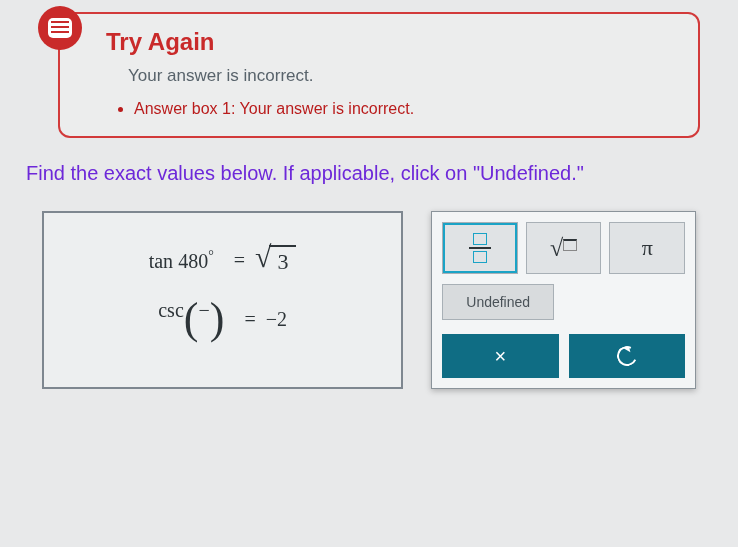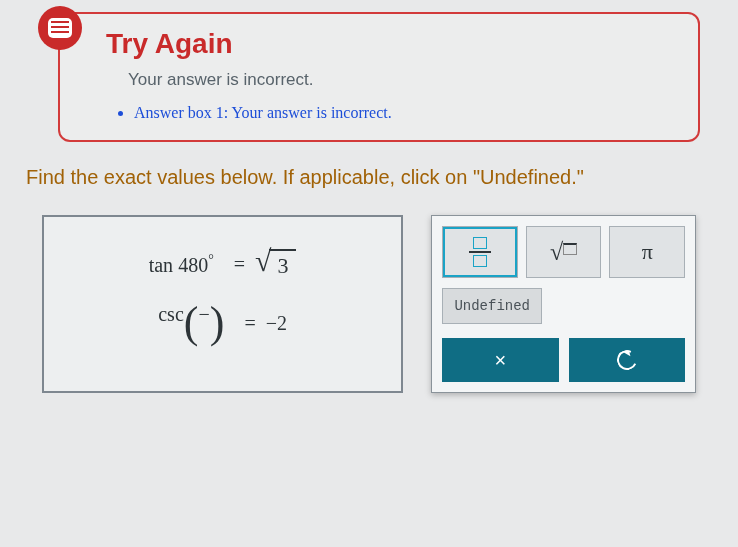--- a/index.html
+++ b/index.html
@@ -43,40 +43,39 @@
     content: "";
     position: absolute;
     bottom: -5px;
     left: 5px;
     border: 5px solid transparent;
     border-top-color: #fff;
   }
   .bubble .line { height:2px; background:#c92a2a; margin:3px 3px 0; }
   .try-again {
     color: #c92a2a;
-    font-size: 28px;
+    font-size: 24px;
     font-weight: 600;
     margin-bottom: 10px;
   }
   .fb-sub {
     color: #58636b;
     font-size: 17px;
     margin-bottom: 14px;
     margin-left: 22px;
   }
   .fb-bullet {
     margin-left: 28px;
-    color: #1d4ed8;
+    color: #b91c1c;
     font-size: 16px;
     list-style: disc;
-    font-family: Liberation Serif, serif;
   }
   .instruction {
     font-size: 20px;
-    color: #a16207;
+    color: #6d28d9;
     margin: 0 8px 26px;
   }
   .work-area {
     display: flex;
     gap: 28px;
     padding: 0 24px;
   }
   .math-box {
     border: 2px solid #7e8790;
     background: #edeff0;
@@ -119,29 +118,29 @@
     cursor: pointer;
   }
   .tool-btn.highlight { box-shadow: 0 0 0 2px #1aa3c6 inset; }
   .tool-frac { display:flex; flex-direction:column; align-items:center; }
   .tool-frac .box { width:14px; height:12px; border:1.5px solid #1aa3c6; }
   .tool-frac .bar { width:22px; height:2px; background:#2d3438; margin:2px 0; }
   .tool-sqrt { display:inline-flex; align-items:flex-start; }
   .tool-sqrt .rad { font-size:24px; }
   .tool-sqrt .box2 { width:14px; height:12px; border:1.5px solid #888; border-top:2px solid #2d3438; margin-top:4px; }
   .undef-btn {
-    width: 100px;
+    width: 112px;
     height: 36px;
     background: #d8dbdd;
     border: 1px solid #a8b0b6;
     font-size: 14px;
     color: #4a5258;
     margin-bottom: 14px;
     cursor: pointer;
-    display:flex; align-items:center; justify-content:center;font-family:Liberation Mono, monospace;
+    display:flex; align-items:center; justify-content:center;
   }
   .action-row { display:flex; gap:10px; }
   .action-btn {
     flex:1;
     height: 44px;
     background: #0f6d84;
     color: #fff;
     display:flex;
     align-items:center;
     justify-content:center;

